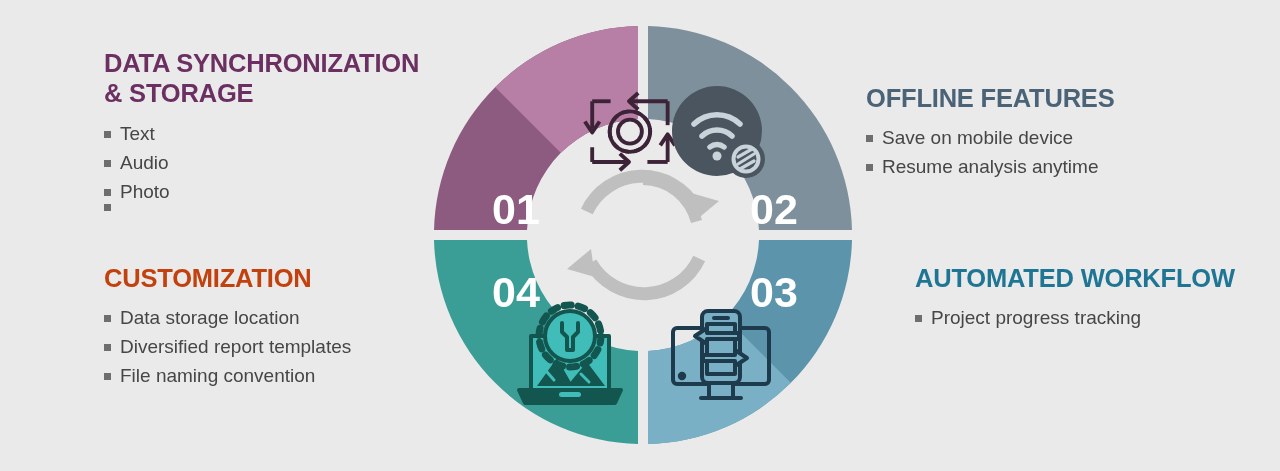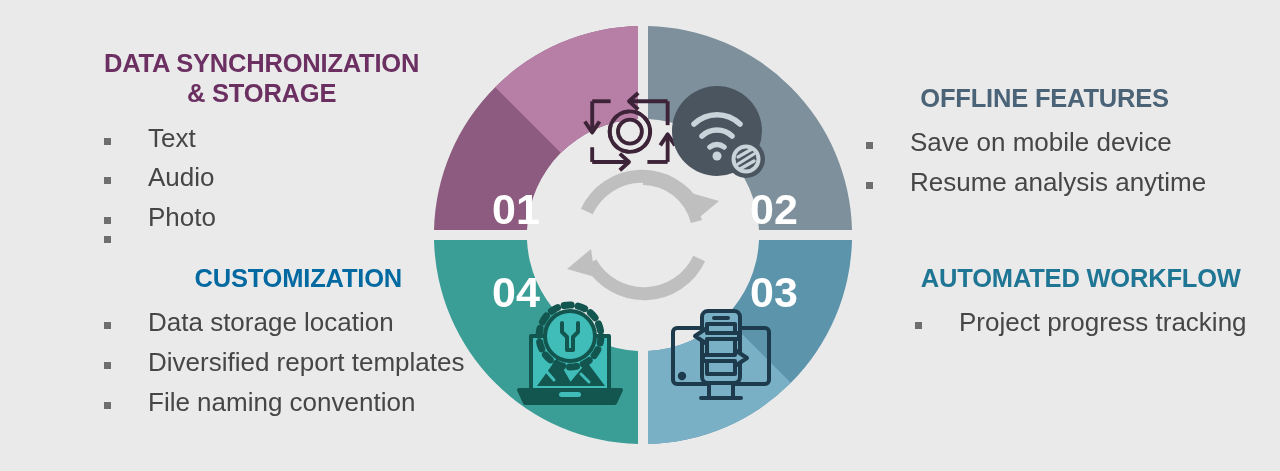--- a/index.html
+++ b/index.html
@@ -17,43 +17,41 @@
 
   #stage {
     position: relative;
     width: 1280px;
     height: 471px;
   }
 
   
   .block {
     position: absolute;
-    text-align: center;
   }
   .block h2 {
     margin: 0 0 10px 0;
     font-size: 25.5px;
     font-weight: bold;
     letter-spacing: -0.2px;
     line-height: 1.19;
     white-space: pre-line;
   }
   .block ul {
     list-style: none;
     margin: 0;
     padding: 0;
   }
   .block li {
     display: flex;
     align-items: baseline;
-    font-size: 26px;
+    font-size: 19px;
     color: #464646;
     line-height: 1.53;
     white-space: nowrap;
-    gap: 28px;
   }
   .bullet {
     width: 7px;
     height: 7px;
     background: #6E6E6E;
     margin-right: 9px;
     flex: 0 0 auto;
     position: relative;
     top: -2px;
   }
@@ -107,39 +105,39 @@
           <span class="bullet"></span>
           <span>Photo</span>
         </li>
       <li>
           <span class="bullet"></span>
         </li>
     </ul>
   </div>
 
   <div class="block" id="block-04">
-    <h2 style="color: #0369a1; margin-left: 28px;">CUSTOMIZATION</h2>
+    <h2 style="color: #c2410c;">CUSTOMIZATION</h2>
     <ul>
       <li>
           <span class="bullet"></span>
           <span>Data storage location</span>
         </li>
       <li>
           <span class="bullet"></span>
           <span>Diversified report templates</span>
         </li>
       <li>
           <span class="bullet"></span>
           <span>File naming convention</span>
         </li>
     </ul>
   </div>
 
   <div class="block" id="block-02">
-    <h2 style="color: rgb(75, 99, 119); margin-left: 17px;">OFFLINE FEATURES</h2>
+    <h2 style="color: rgb(75, 99, 119);">OFFLINE FEATURES</h2>
     <ul>
       <li>
           <span class="bullet"></span>
           <span>Save on mobile device</span>
         </li>
       <li>
           <span class="bullet"></span>
           <span>Resume analysis anytime</span>
         </li>
     </ul>

